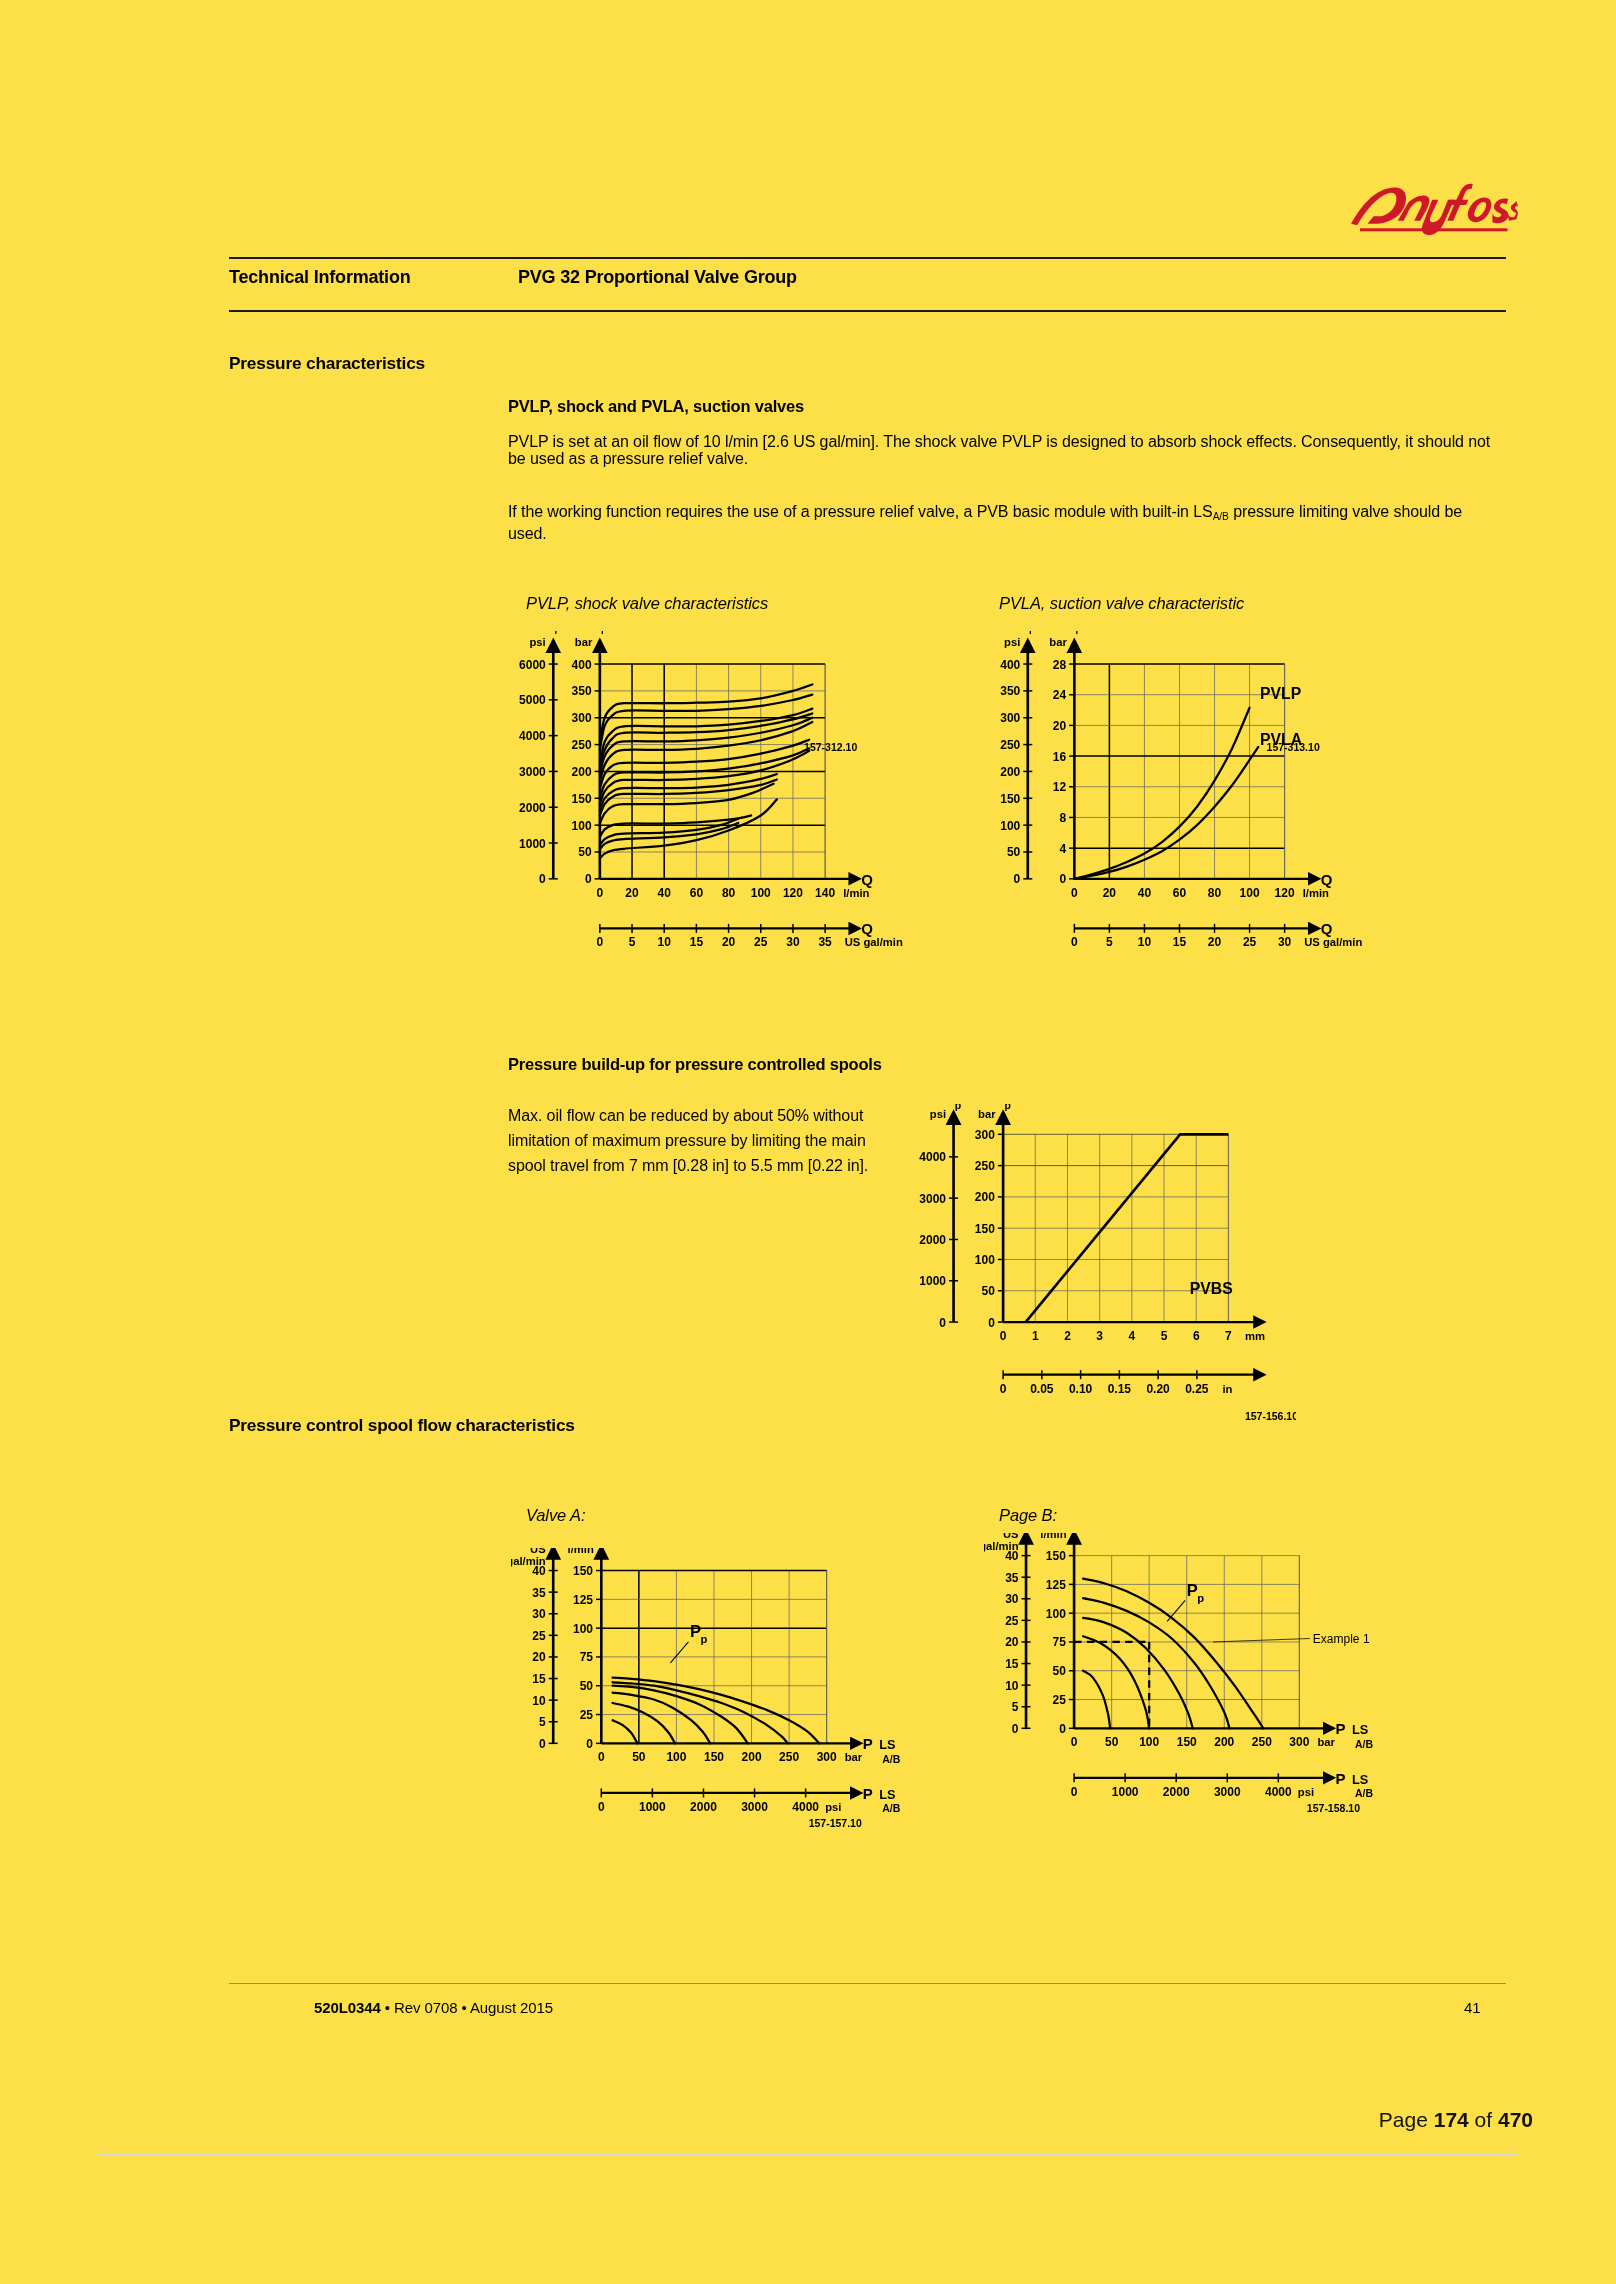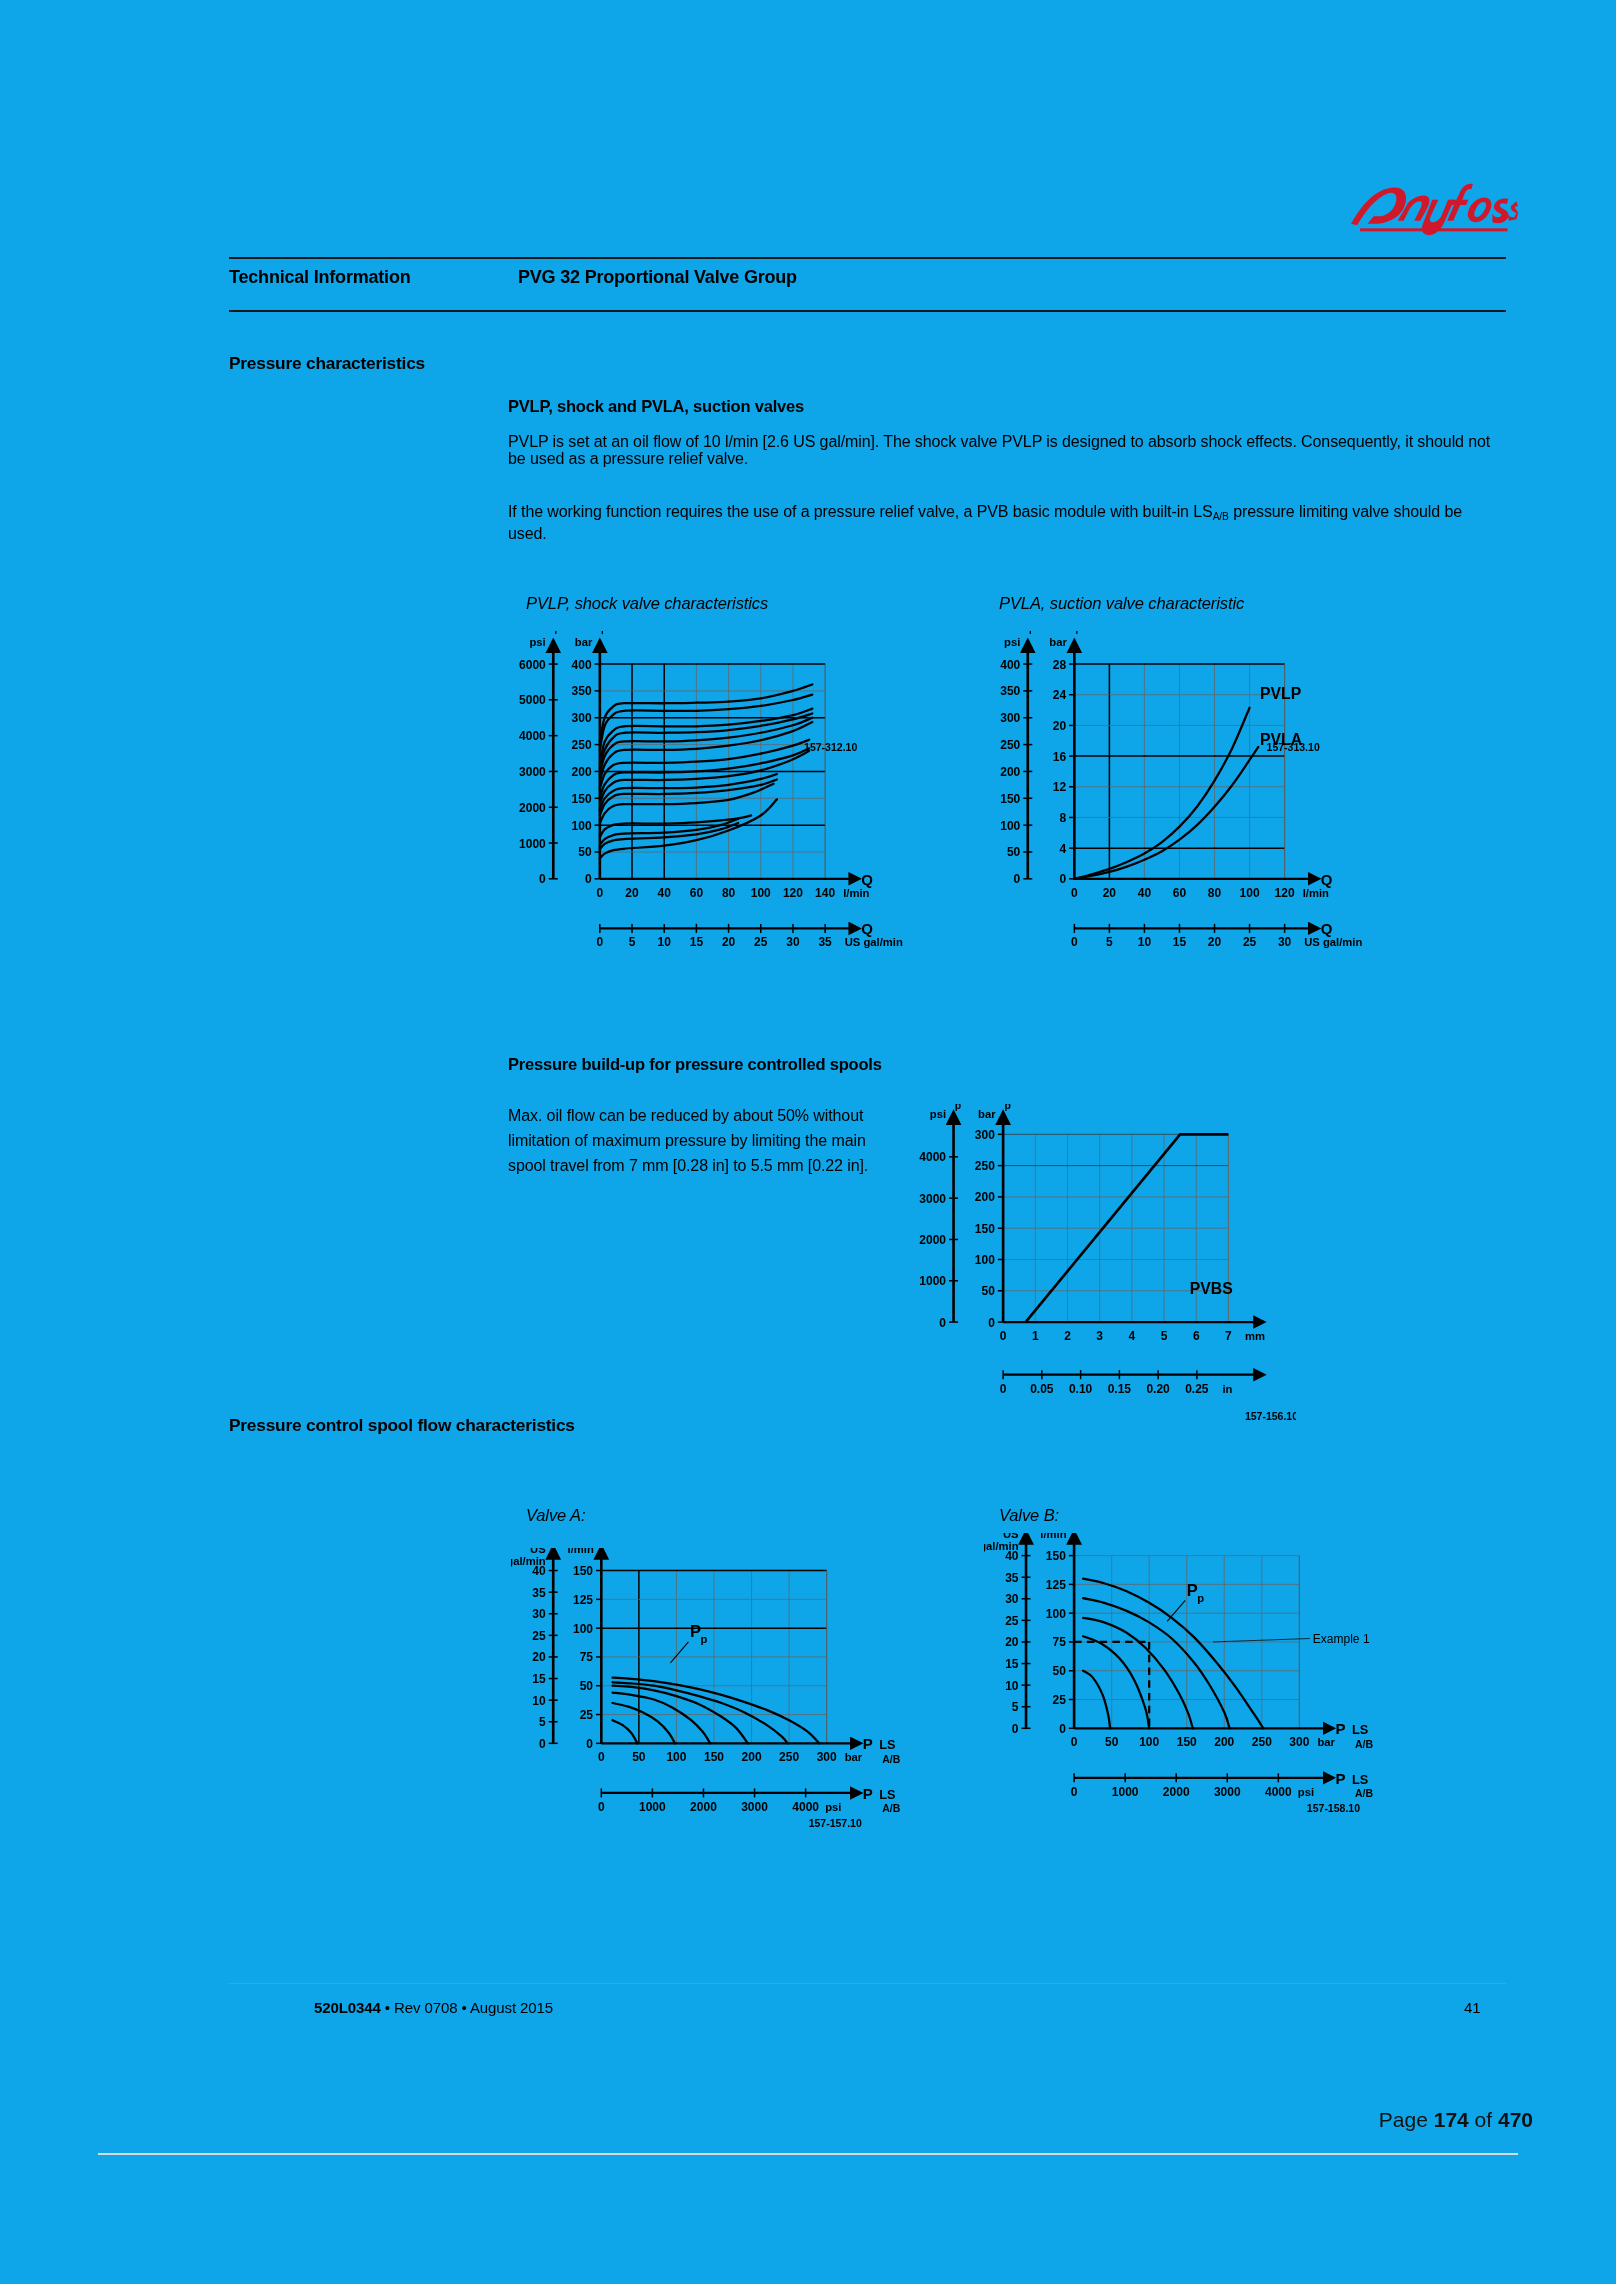--- a/index.html
+++ b/index.html
@@ -1,17 +1,17 @@
 <!DOCTYPE html>
 <html style="font-size:12px"><head>
 <meta charset="utf-8">
 <style>
   html,body{margin:0;padding:0;background:#ffffff;}
   body{width:1616px;height:2284px;font-family:"Liberation Sans",sans-serif;color:#000;position:relative;}
-  .page{position:absolute;left:0;top:0;width:1616px;height:2284px;background:#0ea5e9;}
+  .page{position:absolute;left:0;top:0;width:1616px;height:2284px;background:#fde047;}
 
   
   .logo{position:absolute;left:1345px;top:177px;width:173px;height:65px;}
   .logo svg{display:block;}
 
   
   .hdr-rule-top{position:absolute;left:229px;top:257px;width:1277px;height:1.5px;background:#1a1a1a;}
   .hdr-rule-bot{position:absolute;left:229px;top:310px;width:1277px;height:2.3px;background:#1a1a1a;}
   .hdr-row{position:absolute;left:229px;top:264px;width:1277px;height:42px;}
   .hdr-left{position:absolute;left:0;top:3px;font-size:18px;font-weight:bold;letter-spacing:-0.2px;}
@@ -86,21 +86,21 @@
   <div class="sub-head" id="sub-pvlp">PVLP, shock and PVLA, suction valves</div>
   <div class="para" id="para1">PVLP is set at an oil flow of 10 l/min [2.6 US gal/min]. The shock valve PVLP is designed to absorb shock effects. Consequently, it should not be used as a pressure relief valve.</div>
   <div class="para" id="para2"><span>If the working function requires the use of a pressure relief valve, a PVB basic module with built-in LS</span><sub class="sm">A/B</sub><span> pressure limiting valve should be used.</span></div>
 
   <div class="sub-head" id="sub-buildup">Pressure build-up for pressure controlled spools</div>
   <div class="para" id="para3">Max. oil flow can be reduced by about 50% without limitation of maximum pressure by limiting the main spool travel from 7 mm [0.28 in] to 5.5 mm [0.22 in].</div>
 
   <div class="cap" id="cap-pvlp">PVLP, shock valve characteristics</div>
   <div class="cap" id="cap-pvla">PVLA, suction valve characteristic</div>
   <div class="cap" id="cap-sizea">Valve A:</div>
-  <div class="cap" id="cap-sizeb">Valve B:</div>
+  <div class="cap" id="cap-sizeb">Page B:</div>
 
   <div class="fig" style="left:511px;top:631px;">
     <svg id="svg-pvlp" width="421" height="383" viewBox="0 0 560 510" font-family="Liberation Sans, sans-serif">
         <defs>
           <marker id="svg-pvlp-arr" markerWidth="8" markerHeight="8" refX="1" refY="3" orient="auto">
             <path d="M0,0 L6,3 L0,6 z" fill="#000"></path>
           </marker>
         </defs>
         <g stroke="#555" stroke-width="1" fill="none">
           <line x1="160.85714285714286" y1="44" x2="160.85714285714286" y2="330" stroke="#000" stroke-width="2"></line>

